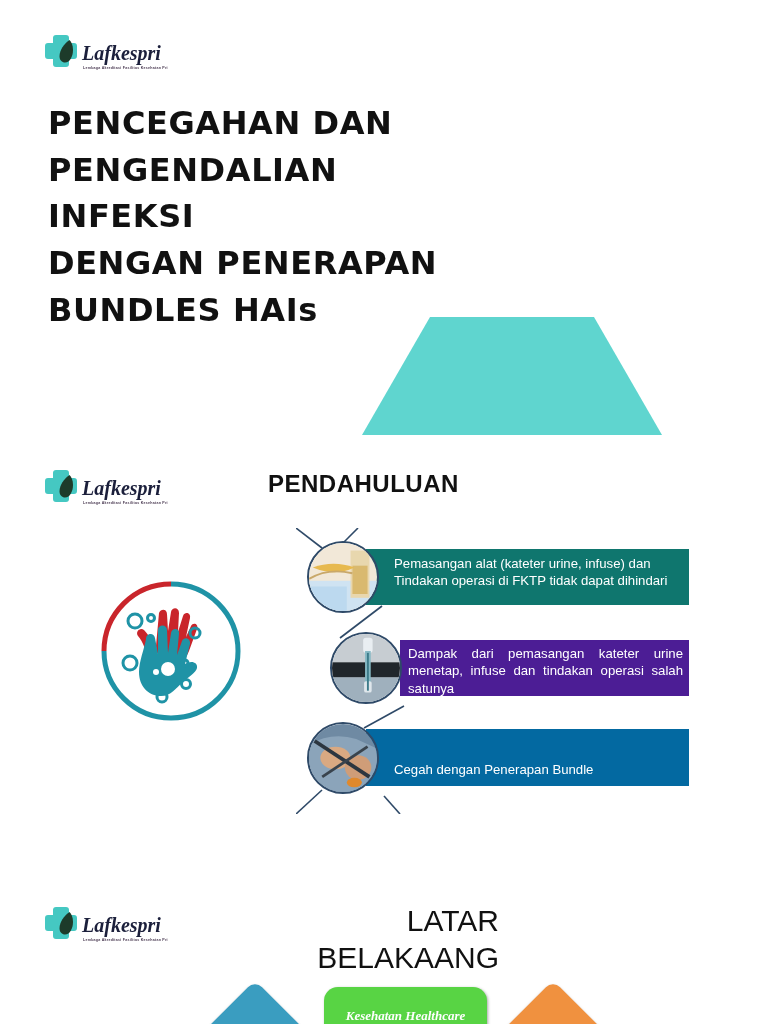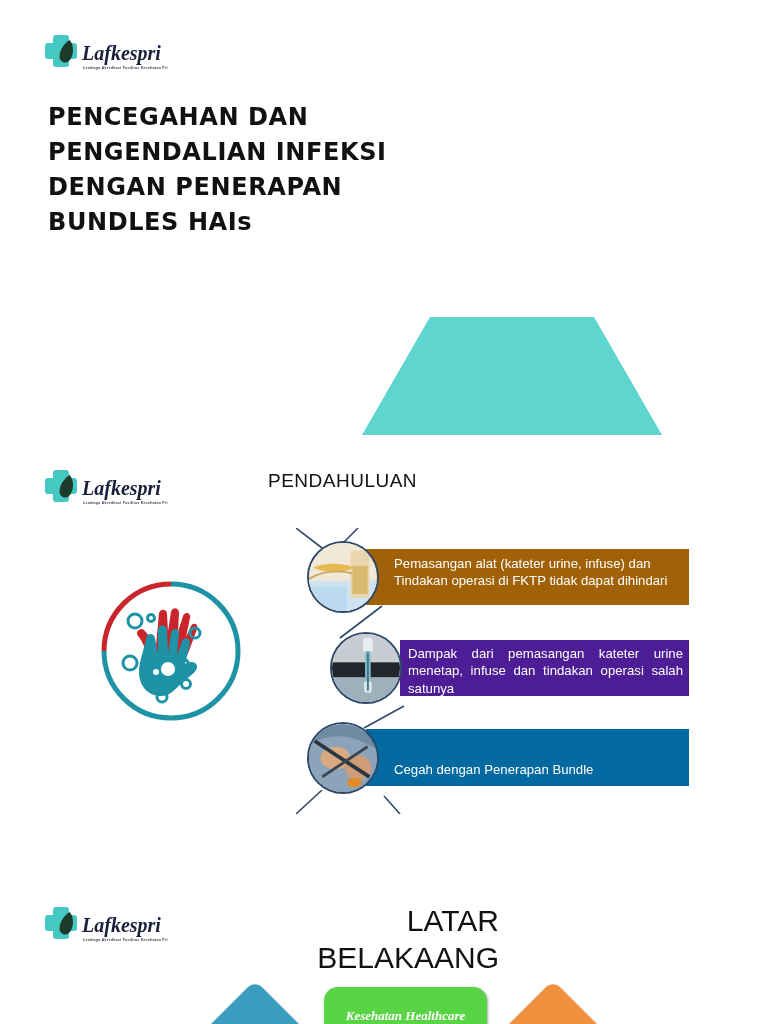--- a/index.html
+++ b/index.html
@@ -22,21 +22,21 @@
     display: block;
   }
   .logo .logo-svg { display: block; }
 
   
   #slide1-title {
     position: absolute;
     left: 48px;
     top: 100px;
     width: 420px;
-    font-size: 24px;
+    font-size: 32px;
     font-weight: bold;
     line-height: 1.46;
     letter-spacing: 0.6px;
     color: #111111;
     white-space: pre-line;
     font-family: "DejaVu Sans", sans-serif;
   }
 
   #trapezoid {
     position: absolute;
@@ -44,22 +44,22 @@
     top: 317px;
     width: 300px;
     height: 118px;
   }
 
   
   #pendahuluan-heading {
     position: absolute;
     left: 268px;
     top: 470px;
-    font-size: 19px;
-    font-weight: normal;
+    font-size: 24px;
+    font-weight: bold;
     letter-spacing: 0.5px;
     color: #111;
     font-family: "Liberation Sans", sans-serif;
   }
 
   #handwash-logo {
     position: absolute;
     left: 97px;
     top: 577px;
     width: 148px;
@@ -78,21 +78,21 @@
   .bar-text {
     position: absolute;
     left: 92px;
     right: 8px;
     font-size: 13.2px;
     line-height: 1.32;
     color: #ffffff;
   }
   #bar-blue {
     left: 366px; top: 549px; width: 323px; height: 56px;
-    background: #a16207;
+    background: #0f766e;
   }
   #bar-blue .bar-text { top: 6px; left: 28px; }
   #bar-red {
     left: 400px; top: 640px; width: 289px; height: 56px;
     background: #4c1d95;
   }
   #bar-red .bar-text {
     top: 5px; left: 8px; right: 6px; text-align: justify;
   }
   #bar-green {

